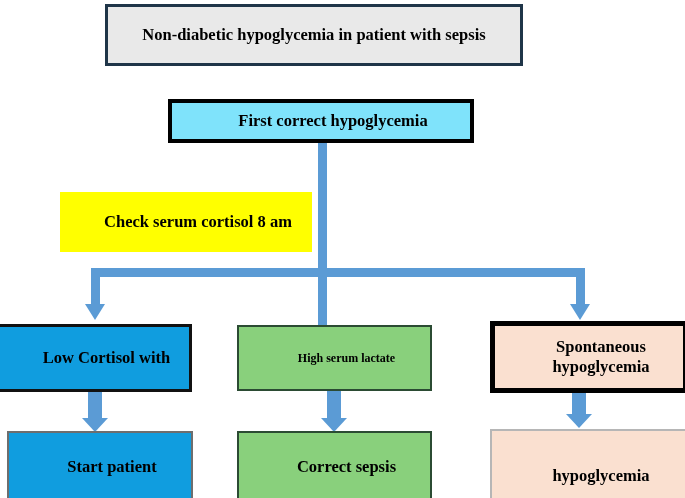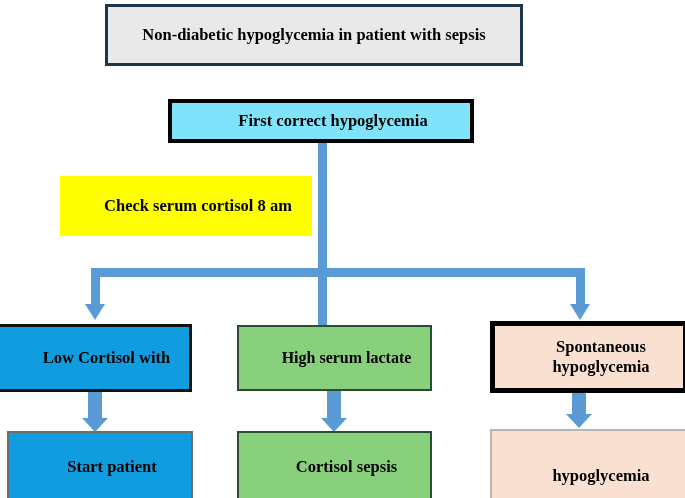--- a/index.html
+++ b/index.html
@@ -49,21 +49,21 @@
     top: 99px;
     width: 306px;
     height: 44px;
     background: #7FE3FB;
     border: 4px solid #000000;
     font-size: 16.5px;
   }
 
   .node-cortisol-test {
     left: 60px;
-    top: 176px;
+    top: 192px;
     width: 252px;
     height: 60px;
     background: #FFFF00;
     border: none;
     font-size: 16.5px;
   }
 
   .node-low-cortisol {
     left: -3px;
     top: 324px;
@@ -74,21 +74,21 @@
     font-size: 16.5px;
   }
 
   .node-high-lactate {
     left: 237px;
     top: 325px;
     width: 195px;
     height: 66px;
     background: #89D07C;
     border: 2px solid #2B4B33;
-    font-size: 16px;
+    font-size: 12px;
   }
 
   .node-spontaneous {
     left: 490px;
     top: 321px;
     width: 198px;
     height: 72px;
     background: #FAE0D0;
     border: 5px solid #000000;
     font-size: 16.5px;
@@ -216,21 +216,21 @@
       <span>Spontaneous</span><br>
       <span>hypoglycemia</span>
     </span>
   </div>
 
   <div class="node node-start-steroids">
     <span>Start patient</span>
   </div>
 
   <div class="node node-correct-sepsis">
-    <span>Cortisol sepsis</span>
+    <span>Correct sepsis</span>
   </div>
 
   <div class="node node-only-correct">
     <span>
       <br>
       <span>hypoglycemia</span>
     </span>
   </div>
 
 </div>

